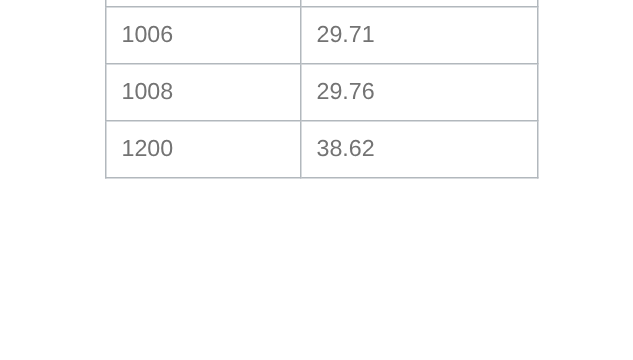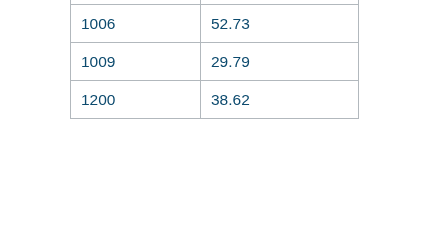--- a/index.html
+++ b/index.html
@@ -37,21 +37,21 @@
     table-layout: fixed;
     background: #ffffff;
   }
 
   table.data-table td {
     border: 1px solid #b2b8bd;
     height: 37px;
     padding: 0 0 0 10px;
     font-size: 15.5px;
     line-height: 37px;
-    color: #0c4a6e;
+    color: #737373;
     white-space: nowrap;
     overflow: hidden;
     background: #ffffff;
   }
 
   table.data-table col.col-index { width: 130px; }
   table.data-table col.col-value { width: 158px; }
 
   td.cell-index { }
   td.cell-value { }
@@ -69,29 +69,29 @@
       </colgroup>
       <tbody>
 
         <tr>
           <td class="cell-index">1005</td>
           <td class="cell-value">29.68</td>
         </tr>
 
         <tr>
           <td class="cell-index">1006</td>
-          <td class="cell-value">52.73</td>
+          <td class="cell-value">29.71</td>
         </tr>
 
 
+        <tr>
+          <td class="cell-index">1008</td>
+          <td class="cell-value">29.76</td>
+        </tr>
 
-        <tr>
-          <td class="cell-index">1009</td>
-          <td class="cell-value">29.79</td>
-        </tr>
 
         <tr>
           <td class="cell-index">1200</td>
           <td class="cell-value">38.62</td>
         </tr>
 
 
       </tbody>
     </table>
   </div>

